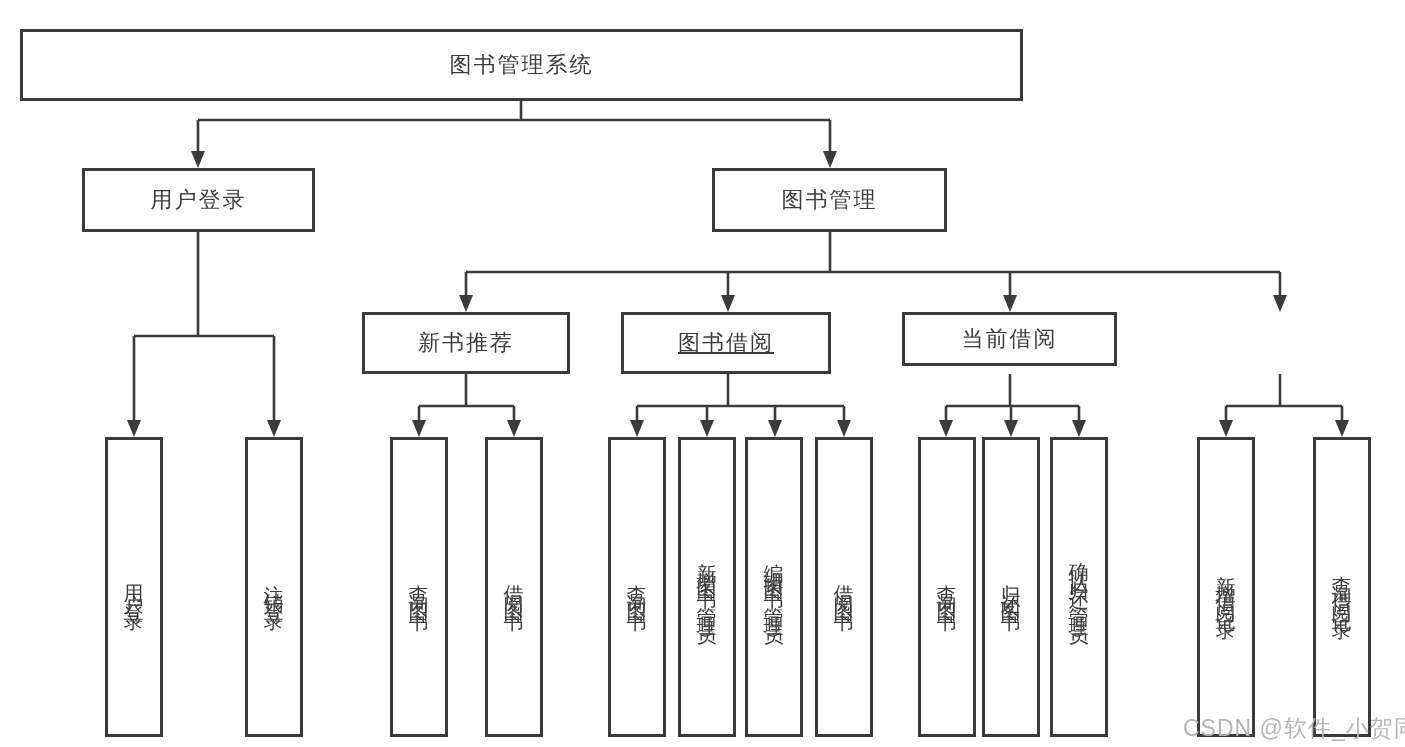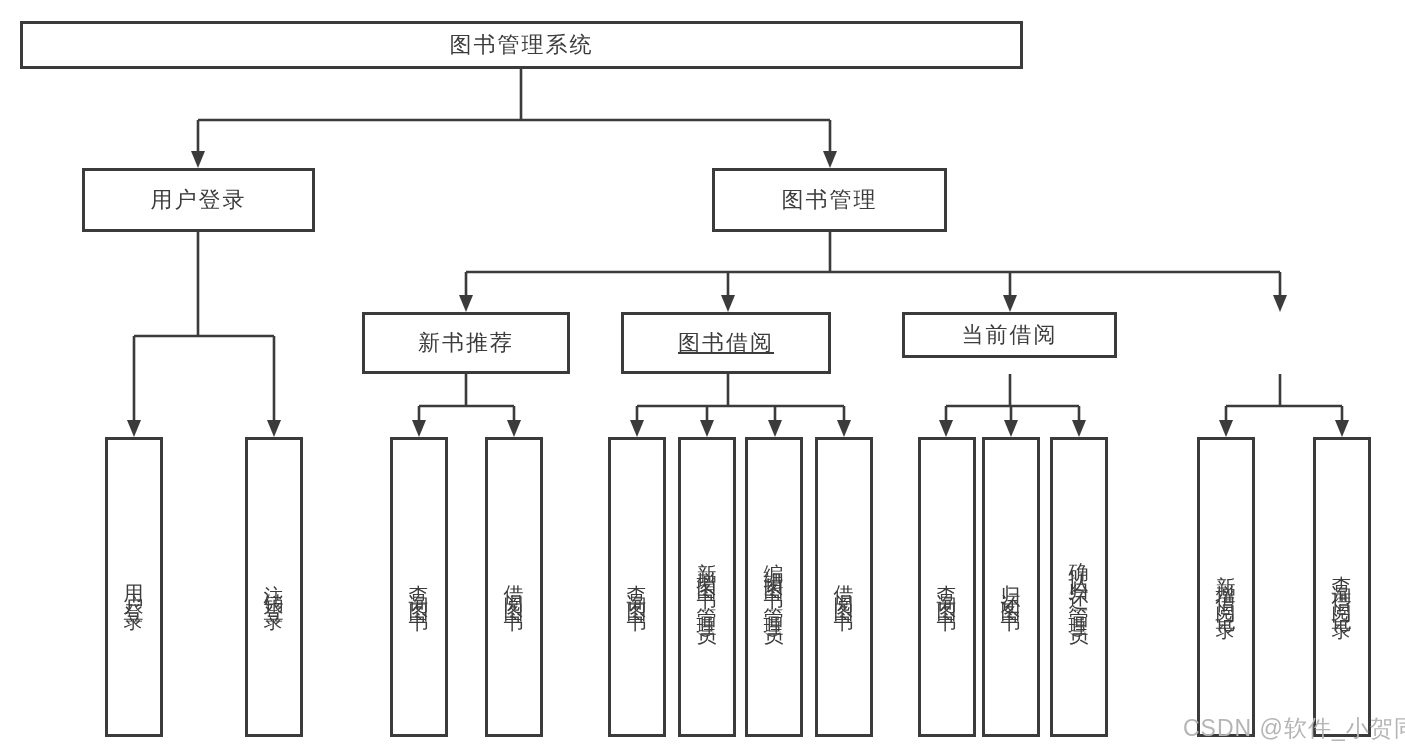--- a/index.html
+++ b/index.html
@@ -94,38 +94,38 @@
       <polygon points="768,420 782,420 775,437"></polygon>
       <polygon points="837,420 851,420 844,437"></polygon>
       <polygon points="939,420 953,420 946,437"></polygon>
       <polygon points="1004,420 1018,420 1011,437"></polygon>
       <polygon points="1072,420 1086,420 1079,437"></polygon>
       <polygon points="1219,420 1233,420 1226,437"></polygon>
       <polygon points="1335,420 1349,420 1342,437"></polygon>
     </g>
   </svg>
 
-  <div class="node h-node" style="left:20px; top:21px; width:1003px; height:48px;">
+  <div class="node h-node" style="left:20px; top:29px; width:1003px; height:72px;">
     <span>图书管理系统</span>
   </div>
 
   <div class="node h-node" style="left:82px; top:168px; width:233px; height:64px;">
     <span>用户登录</span>
   </div>
   <div class="node h-node" style="left:362px; top:312px; width:208px; height:62px;">
     <span>新书推荐</span>
   </div>
 
   <div class="node h-node" style="left:712px; top:168px; width:235px; height:64px;">
     <span>图书管理</span>
   </div>
   <div class="node h-node" style="left:621px; top:312px; width:210px; height:62px;text-decoration:underline;">
     <span>图书借阅</span>
   </div>
-  <div class="node h-node" style="left:902px; top:312px; width:215px; height:46px;">
+  <div class="node h-node" style="left:902px; top:312px; width:215px; height:54px;">
     <span>当前借阅</span>
   </div>
 
   <div class="node v-node" style="left:105px; top:437px; width:58px; height:300px;">
     <span class="v-text">用户登录</span>
   </div>
   <div class="node v-node" style="left:245px; top:437px; width:58px; height:300px;">
     <span class="v-text">注销登录</span>
   </div>
 

